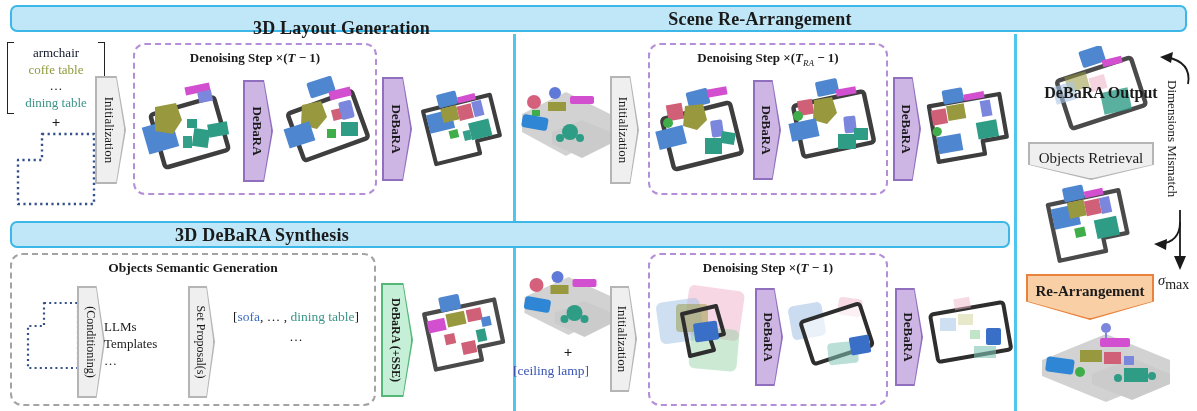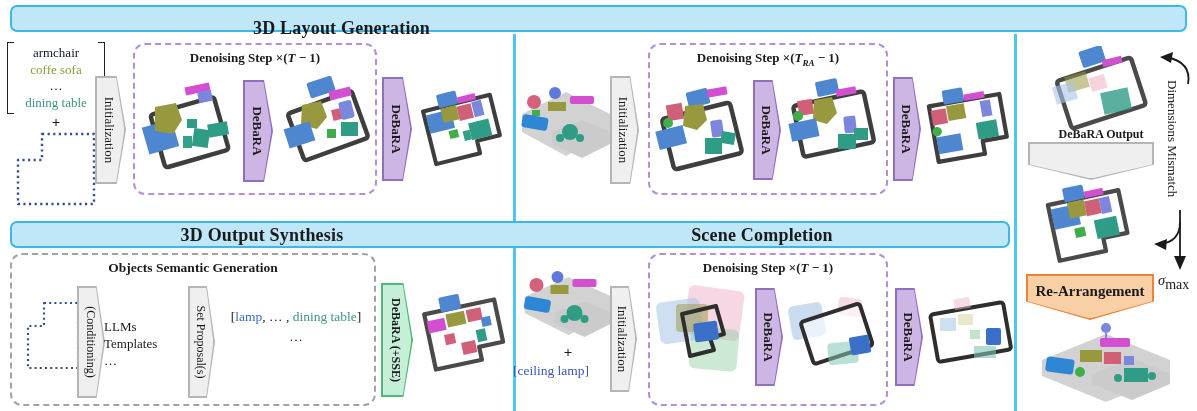--- a/index.html
+++ b/index.html
@@ -5,21 +5,21 @@
   html,body{margin:0;padding:0;background:#fff;}
   .fig{position:relative;width:1197px;height:411px;background:#fff;overflow:hidden;
        font-family:"Liberation Serif","DejaVu Serif",serif;color:#1a1a1a;}
   .band{position:absolute;background:#bfe7f8;border:2px solid #3cb7e8;border-radius:7px;box-sizing:border-box;}
   .hdr{position:absolute;text-align:center;font-weight:bold;font-size:18px;letter-spacing:.2px;}
   .vdiv{position:absolute;background:#4fc6ef;}
   .dashbox{position:absolute;border:2px dashed #b48fd8;border-radius:12px;box-sizing:border-box;}
   .dashbox.gray{border-color:#a3a3a3;}
   .box-title{position:absolute;left:0;right:0;top:5px;text-align:center;font-weight:bold;font-size:13px;}
   .mathT{font-style:italic;font-weight:bold;}
-  .box-title sub{font-size:9px;font-style:italic;font-weight:bold;margin-top:38px;}
+  .box-title sub{font-size:9px;font-style:italic;font-weight:normal;margin-top:38px;}
   .arrow{position:absolute;}
   .arrow .shell{position:absolute;inset:0;background:var(--bc);}
   .arrow .body{position:absolute;inset:1.6px;background:var(--fc);}
   .arrow-r .shell,.arrow-r .body{clip-path:polygon(0 0,70% 0,100% 50%,70% 100%,0 100%);}
   .arrow-d .shell,.arrow-d .body{clip-path:polygon(0 0,100% 0,100% 60%,50% 100%,0 60%);}
   .purple{--fc:#cdb6e4;--bc:#8f6fbe;}
   .gray{--fc:#efefef;--bc:#b5b5b5;}
   .green{--fc:#c5efd6;--bc:#54b878;}
   .orange{--fc:#f9cfa6;--bc:#e8823c;}
   .vlbl{position:absolute;left:45%;top:50%;transform:translate(-50%,-50%) rotate(90deg);
@@ -29,44 +29,44 @@
   .hlbl{position:absolute;left:0;right:0;top:20%;text-align:center;font-size:15px;}
   .hlbl.b{font-weight:bold;}
   .bracket{position:absolute;text-align:center;font-size:13px;line-height:16.5px;padding:3px 10px;box-sizing:border-box;}
   .bracket::before,.bracket::after{content:"";position:absolute;top:0;bottom:0;width:6px;border:1.6px solid #222;}
   .bracket::before{left:1px;border-right:none;}
   .bracket::after{right:1px;border-left:none;}
   .plus{position:absolute;text-align:center;font-weight:bold;font-size:15px;}
   .scene{position:absolute;}
   .txtc{position:absolute;text-align:left;font-size:13px;line-height:17px;}
   .setlist{position:absolute;text-align:center;font-size:13.5px;line-height:20px;}
-  .ovlbl{position:absolute;text-align:center;font-weight:bold;font-size:12px;z-index:6;margin-top:43px;}
+  .ovlbl{position:absolute;text-align:center;font-weight:bold;font-size:16px;z-index:6;}
   .rot90{position:absolute;white-space:nowrap;transform:rotate(90deg);transform-origin:7px 7px;font-size:13px;}
   .sigma{position:absolute;font-size:14.5px;}
   .sigma i{font-family:"Liberation Serif",serif;}
   .sigma sub{font-size:14px;}
 </style>
 </head>
 <body>
 
 <div class="fig">
 
   <div class="band" style="left:10px;top:5px;width:1177px;height:27px;"></div>
   <div class="hdr" style="left:90px;width:340px;top:18px;text-align:right;">3D Layout Generation</div>
+  <div class="hdr" style="left:590px;width:340px;top:9px;">Scene Re-Arrangement</div>
 
   <div class="vdiv" style="left:513px;top:34px;width:3px;height:377px;"></div>
   <div class="vdiv" style="left:1014px;top:34px;width:3px;height:377px;"></div>
 
   <div class="band" style="left:10px;top:221px;width:1000px;height:27px;"></div>
-  <div class="hdr" style="left:92px;width:340px;top:225px;">3D Output Synthesis</div>
-  <div class="hdr" style="left:592px;width:340px;top:225px;">Scene Completion</div>
+  <div class="hdr" style="left:92px;width:340px;top:225px;">3D DeBaRA Synthesis</div>
 
   <div class="bracket" style="left:6px;top:42px;width:100px;">
     <div style="color: #0f172a;">armchair</div>
-    <div style="color: rgb(143, 154, 61);">coffe sofa</div>
+    <div style="color: rgb(143, 154, 61);">coffe table</div>
     <div style="color: rgb(26, 26, 26);">…</div>
     <div style="color: rgb(61, 148, 136);">dining table</div>
   </div>
   <div class="plus" style="left:6px;top:114px;width:100px;">+</div>
 
   <svg class="scene" style="left:12px;top:130px;" width="88" height="78" viewBox="0 0 88 78">
     <path d="M30,4 H82 V74 H6 V30 H30 Z" fill="none" stroke="#33508c" stroke-width="2.4" stroke-dasharray="2.2 3.4" stroke-linejoin="round"></path>
   </svg>
 
   <div class="arrow arrow-r gray" style="left:95px;top:76px;width:31px;height:108px;">
@@ -230,20 +230,21 @@
   <svg class="scene" style="left:1142px;top:50px;" width="52" height="38" viewBox="0 0 52 38">
     <path d="M46,34 Q50,12 24,7" stroke="#1a1a1a" stroke-width="1.8" fill="none"></path>
     <polygon points="18,7 31,2 29,13" fill="#1a1a1a"></polygon>
   </svg>
 
   <div class="rot90" style="left:1166px;top:80px;width:156px;height:14px;">Dimensions Mismatch</div>
 
   <div class="arrow arrow-d gray" style="left:1028px;top:142px;width:126px;height:38px;">
     <div class="shell"></div>
       <div class="body"></div>
+    <div class="hlbl">Objects Retrieval</div>
   </div>
 
   <svg class="scene" style="left:1030px;top:180px;" width="118" height="90" viewBox="0 0 100 95">
     <g transform="rotate(-12 50 48)">
       <path d="M12,18 H88 V64 H62 V78 H12 Z" fill="#fff" stroke="#4a4a4a" stroke-width="4.5" stroke-linejoin="round"></path>
       <rect x="30" y="4" width="22" height="15" rx="2" fill="#4e86d0"></rect>
       <rect x="52" y="12" width="20" height="7" fill="#d24fd0"></rect>
       <rect x="14" y="23" width="28" height="22" fill="#4e86d0"></rect>
       <rect x="32" y="20" width="18" height="17" fill="#98993e"></rect>
       <rect x="50" y="22" width="16" height="16" fill="#d06078"></rect>
@@ -304,21 +305,21 @@
     <div>…</div>
   </div>
 
   <div class="arrow arrow-r gray" style="left:188px;top:286px;width:27px;height:112px;">
     <div class="shell"></div>
       <div class="body"></div>
     <div class="vlbl s">Set Proposal(s)</div>
   </div>
 
   <div class="setlist" style="left:220px;top:307px;width:152px;">
-    <div><span style="color: rgb(26, 26, 26);">[</span><span style="color: rgb(60, 108, 192);">lamp</span><span style="color: rgb(26, 26, 26);">, … , </span><span style="color: rgb(61, 148, 136);">dining table</span><span style="color: rgb(26, 26, 26);">]</span></div>
+    <div><span style="color: rgb(26, 26, 26);">[</span><span style="color: rgb(60, 108, 192);">sofa</span><span style="color: rgb(26, 26, 26);">, … , </span><span style="color: rgb(61, 148, 136);">dining table</span><span style="color: rgb(26, 26, 26);">]</span></div>
     <div>…</div>
   </div>
 
   <div class="arrow arrow-r green" style="left:381px;top:283px;width:32px;height:114px;">
     <div class="shell"></div>
       <div class="body"></div>
     <div class="vlbl b s">DeBaRA (+SSE)</div>
   </div>
 
   <svg class="scene" style="left:418px;top:284px;" width="94" height="100" viewBox="0 0 100 95">

